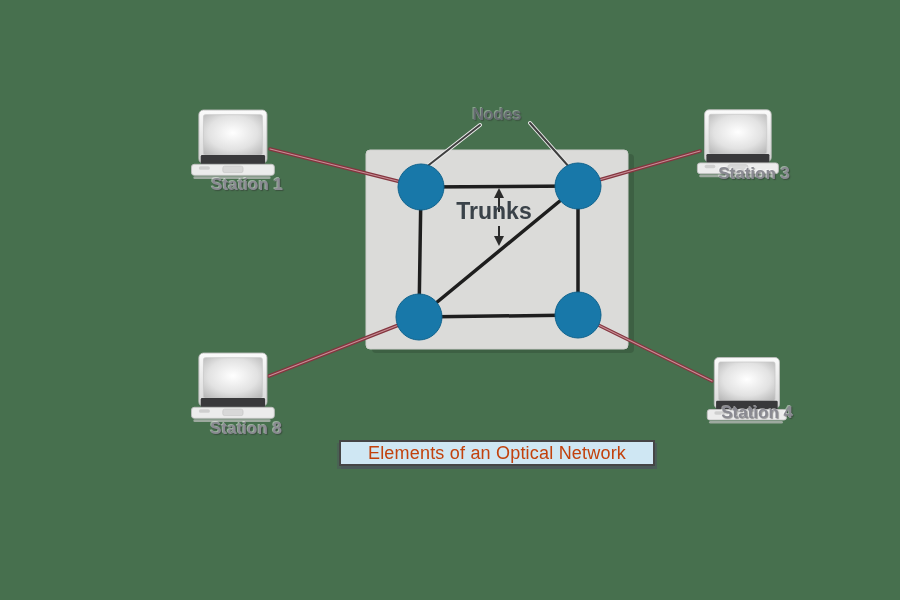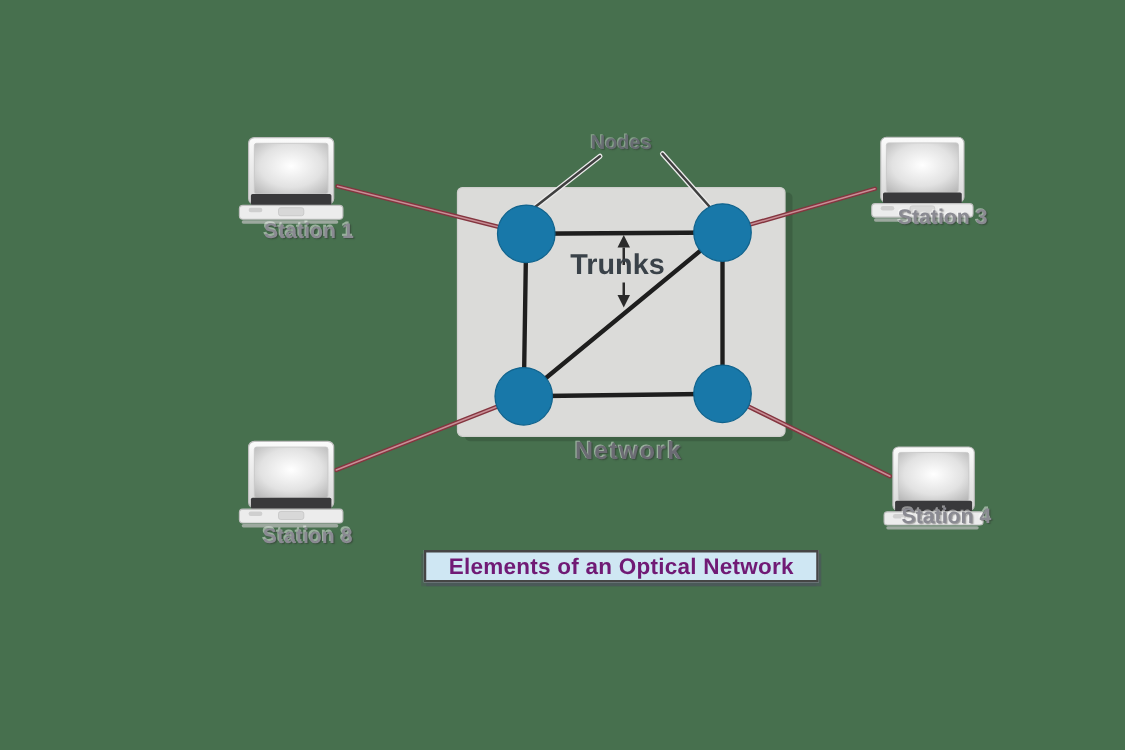--- a/index.html
+++ b/index.html
@@ -45,22 +45,22 @@
   .title-bar{
     position:absolute;
     left:303px;top:440px;width:312px;height:22px;
     background:#cfe7f3;
     border:2px solid #454545;
     box-shadow:2px 3px 0 rgba(75,85,90,0.65), -2px 3px 0 rgba(75,85,90,0.45);
     display:flex;align-items:center;justify-content:center;
   }
   .title-bar span{
     font-size:18px;
-    color:#701a75;
-    font-weight:700;
+    color:#c2410c;
+    font-weight:400;
     letter-spacing:0.2px;
     white-space:nowrap;
     user-select:none;
     text-align:center;
   }
 </style>
 </head>
 <body>
 
 <div class="scene">
@@ -131,21 +131,20 @@
     </g>
 
     <use href="#laptop" x="150" y="108" width="92" height="74"></use>
     <use href="#laptop" x="150" y="351" width="92" height="74"></use>
     <use href="#laptop" x="656" y="108" width="90" height="72"></use>
     <use href="#laptop" x="666" y="355" width="88" height="72"></use>
   </svg>
 
   <div class="lbl" id="nodes-lbl">Nodes</div>
   <div class="lbl" id="trunks-lbl">Trunks</div>
-  <div class="lbl" id="network-lbl">Network</div>
 
   <div class="lbl station-lbl" id="station1-lbl">Station 1</div>
   <div class="lbl station-lbl" id="station2-lbl">Station 8</div>
   <div class="lbl station-lbl" id="station3-lbl">Station 3</div>
   <div class="lbl station-lbl" id="station4-lbl">Station 4</div>
 
   <div class="title-bar">
     <span>Elements of an Optical Network</span>
   </div>
 

